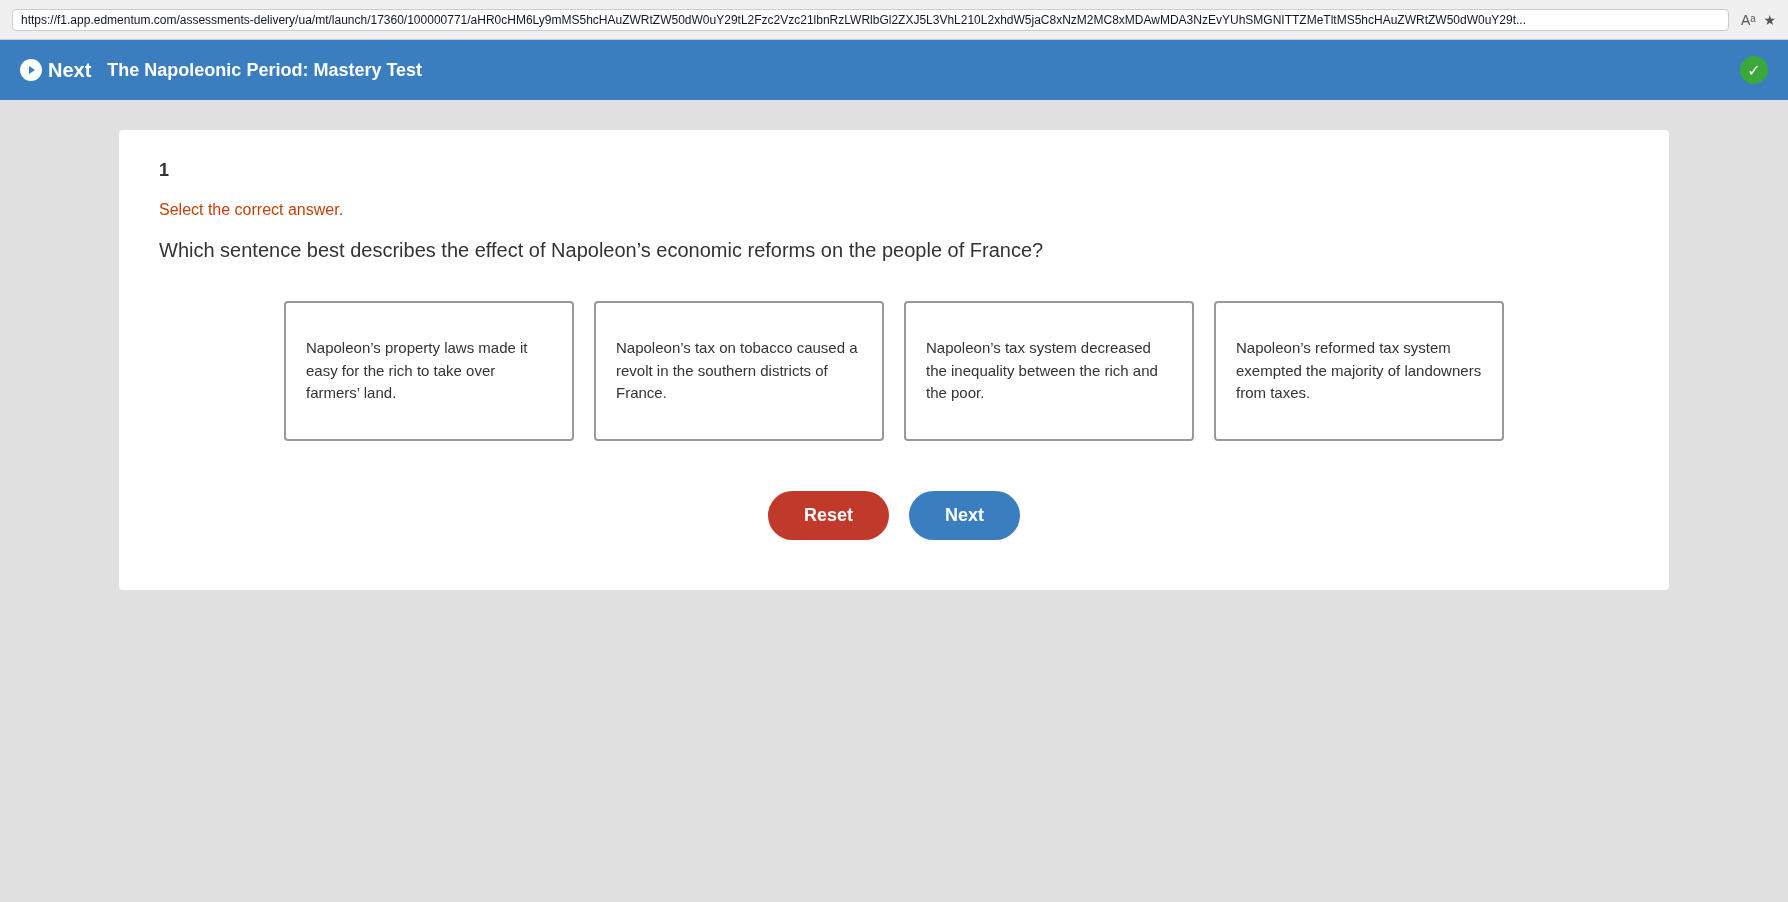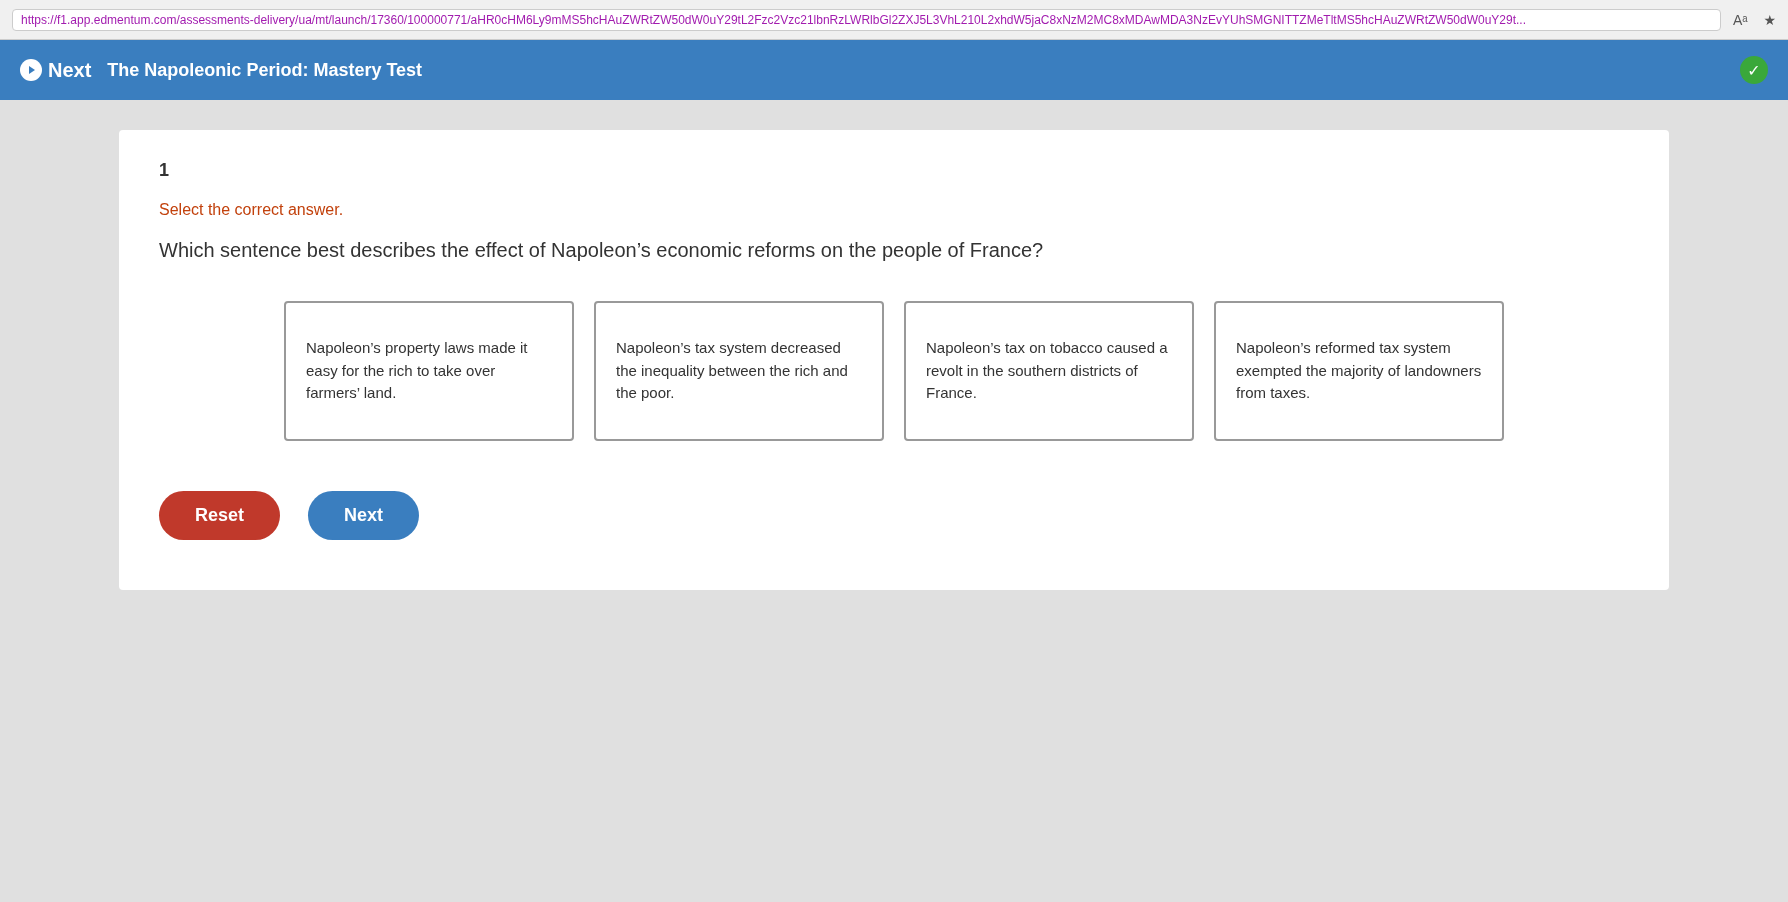--- a/index.html
+++ b/index.html
@@ -28,30 +28,30 @@
       gap: 12px;
     }
 
     .url-bar {
       flex: 1;
       background: white;
       border: 1px solid #ccc;
       border-radius: 4px;
       padding: 3px 8px;
       font-size: 12px;
-      color: #a21caf;
+      color: #0f172a;
       overflow: hidden;
       text-overflow: ellipsis;
       white-space: nowrap;
     }
 
     .browser-icons {
       display: flex;
       align-items: center;
-      gap: 16px;
+      gap: 8px;
       font-size: 14px;
       color: #555;
     }
 
     
     .top-nav {
       background: #3a7ebf;
       height: 60px;
       display: flex;
       align-items: center;
@@ -162,21 +162,22 @@
       font-size: 15px;
       color: #333;
       line-height: 1.5;
       text-align: left;
       background: white;
       transition: border-color 0.2s, background 0.2s;
     }
 
     .buttons-row {
       display: flex;
-      gap: 28px;
+      justify-content: center;
+      gap: 20px;
       align-items: center;
     }
 
     .reset-btn {
       background: #c0392b;
       color: white;
       border: none;
       border-radius: 30px;
       padding: 14px 36px;
       font-size: 18px;
@@ -219,24 +220,24 @@
   <div class="question-card">
     <div class="question-number">1</div>
     <div class="question-instruction">Select the correct answer.</div>
     <div class="question-text">Which sentence best describes the effect of Napoleon’s economic reforms on the people of France?</div>
 
     <div class="answer-options">
       <div class="answer-option">
         <span>Napoleon’s property laws made it easy for the rich to take over farmers’ land.</span>
       </div>
       <div class="answer-option">
+        <span>Napoleon’s tax on tobacco caused a revolt in the southern districts of France.</span>
+      </div>
+      <div class="answer-option">
         <span>Napoleon’s tax system decreased the inequality between the rich and the poor.</span>
-      </div>
-      <div class="answer-option">
-        <span>Napoleon’s tax on tobacco caused a revolt in the southern districts of France.</span>
       </div>
       <div class="answer-option">
         <span>Napoleon’s reformed tax system exempted the majority of landowners from taxes.</span>
       </div>
     </div>
 
     <div class="buttons-row">
       <button class="reset-btn">Reset</button>
       <button class="next-btn">Next</button>
     </div>

